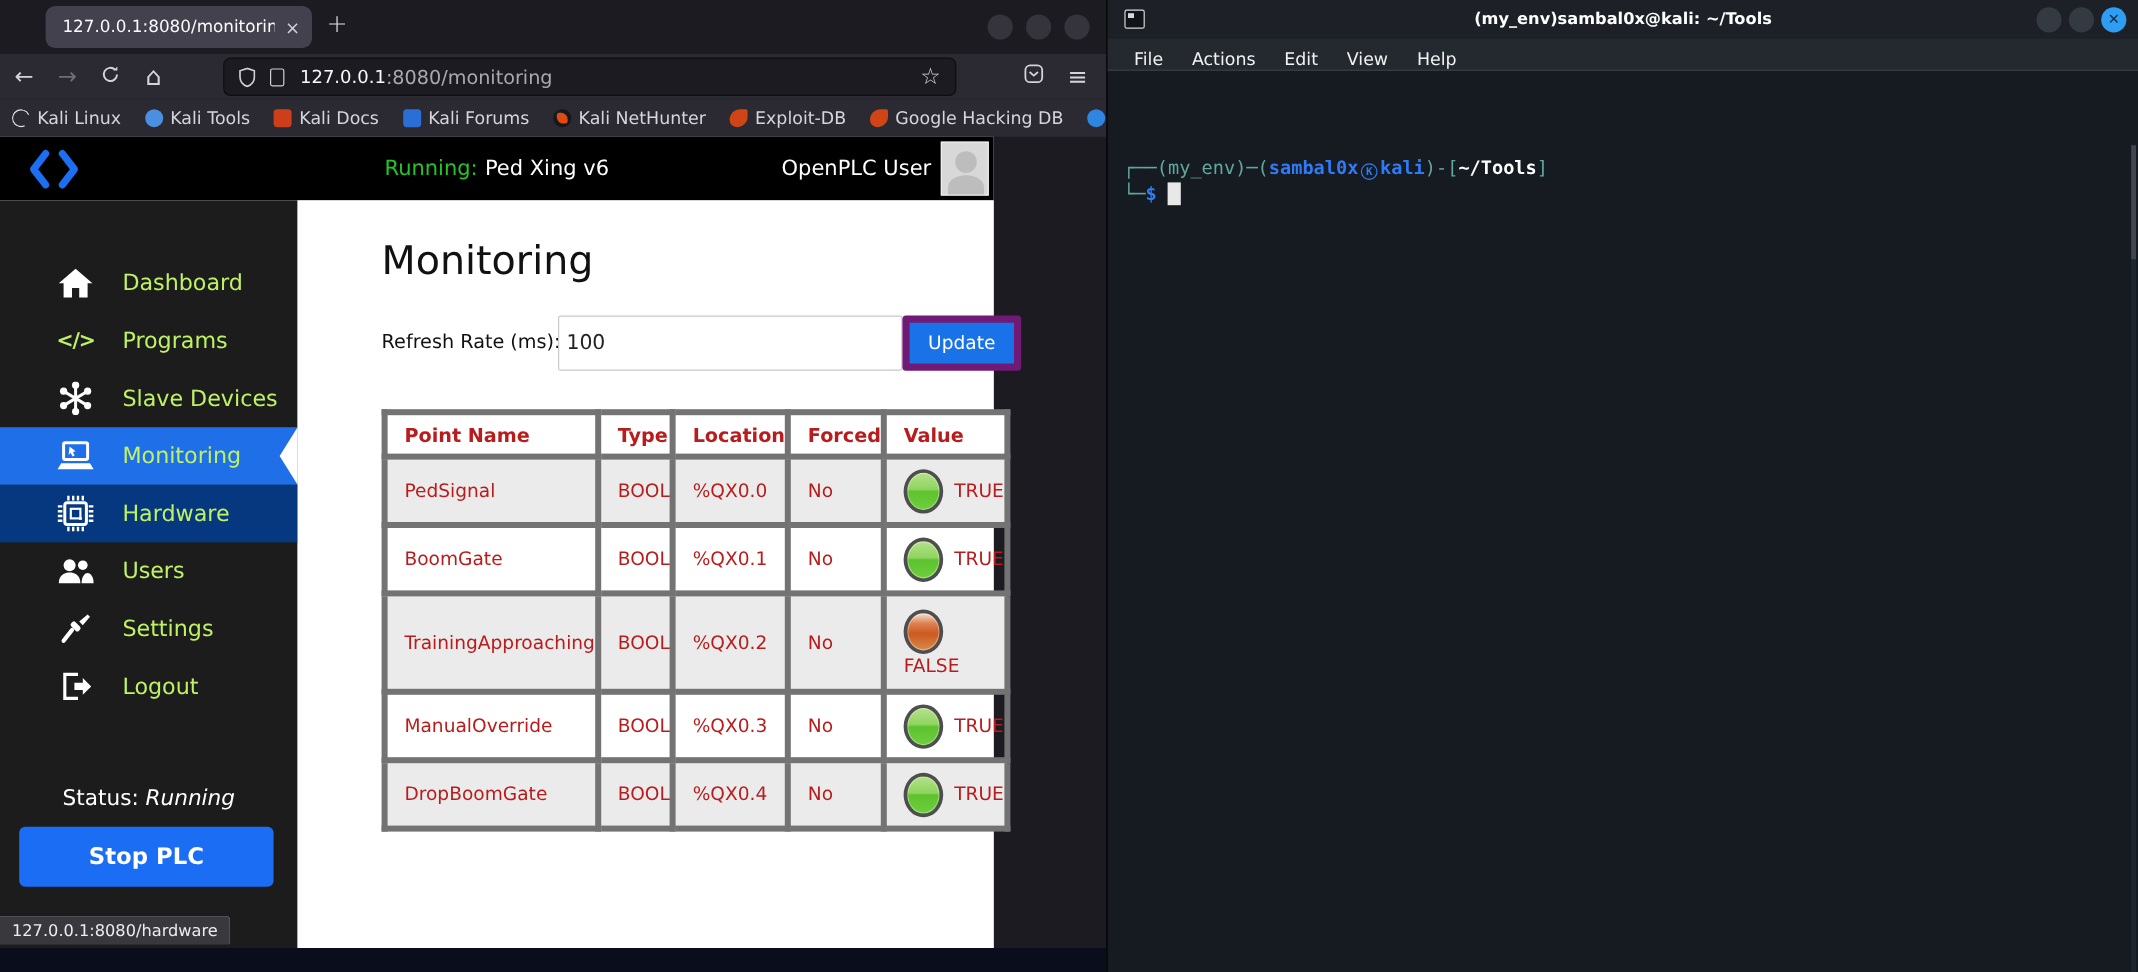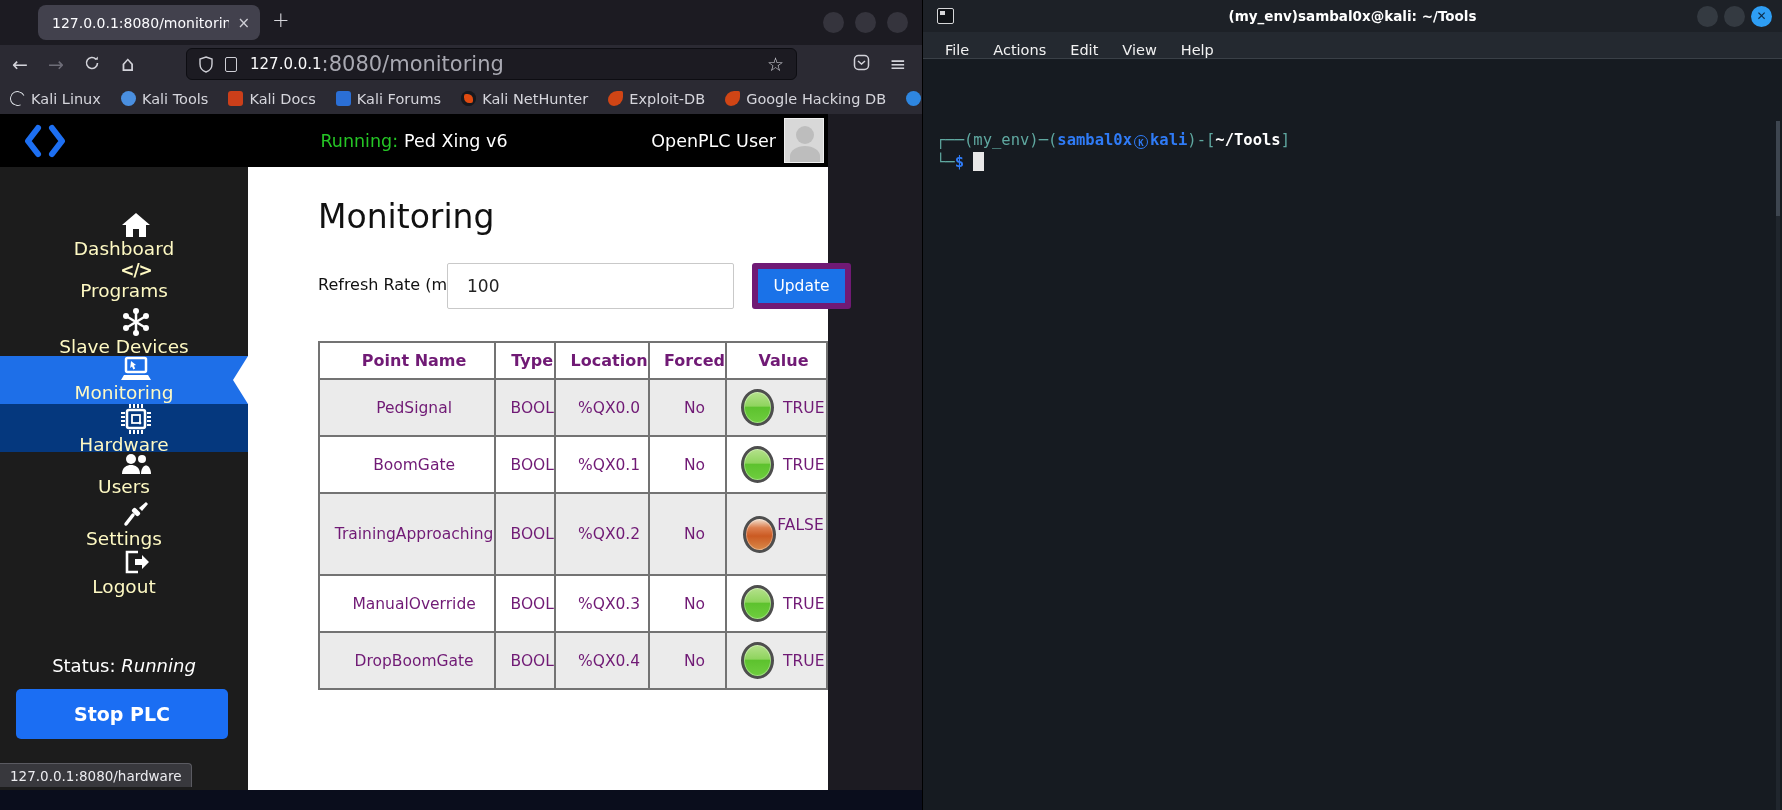--- a/index.html
+++ b/index.html
@@ -21,21 +21,21 @@
 
   
   .navbar { position:relative; height:38px; background:#2b2a33; display:flex; align-items:center; }
   .nav-ico { color:#d3d3da; font-size:19px; position:absolute; top:50%; transform:translateY(-50%); text-align:center; width:28px; }
   .i-back { left:6px; } .i-fwd { left:42px; color:#6e6d78; } .i-reload { left:78px; } .i-home { left:114px; font-size:21px; }
   .urlbar { position:absolute; left:186px; top:3px; width:611px; height:32px; background:#1c1b22; border:1px solid #0d0d12;
             border-radius:6px; display:flex; align-items:center; padding:0 12px; }
   .shield { width:14px; height:17px; margin-right:12px; }
   .doc-ico { width:12px; height:15px; border:1.6px solid #cfcfd6; border-radius:2px; margin-right:13px; }
   .url-host { color:#f9f9fa; font-size:15px; }
-  .url-rest { color:#a9a9b2; font-size:21px; }
+  .url-rest { color:#a9a9b2; font-size:16px; }
   .star { margin-left:auto; color:#d3d3da; font-size:19px; }
   .i-pocket { left:847px; width:28px; } .i-burger { left:884px; font-size:20px; width:28px; }
 
   
   .bookmarks { height:31px; background:#2b2a33; display:flex; align-items:center; padding-left:10px; gap:20px; }
   .bm { display:flex; align-items:center; gap:6px; color:#d5d5dc; font-size:14.5px; white-space:nowrap; }
   .bm-ico { width:15px; height:15px; border-radius:3px; flex:none; }
   .bmc0 { background:transparent; border:1.5px solid #dfe3e8; border-radius:50%; transform:rotate(20deg); border-right-color:transparent; }
   .bmc1 { background:#4a8fe0; border-radius:50%; }
   .bmc2 { background:#cc3f1a; }
@@ -53,48 +53,48 @@
   .run-label { color:#25c525; }
   .run-prog { color:#fff; margin-left:6px; }
   .plc-userwrap { position:absolute; right:4px; display:flex; align-items:center; gap:8px;margin-left:28px; }
   .plc-user { color:#fff; font-size:17.5px; }
   .avatar { width:40px; height:45px; background:#d8d8d8; border:1px solid #efefef; position:relative; overflow:hidden; }
   .avatar::before { content:""; position:absolute; left:11px; top:7px; width:18px; height:18px; border-radius:50%; background:#bdbdbd; }
   .avatar::after { content:""; position:absolute; left:5px; top:27px; width:30px; height:20px; border-radius:50% 50% 0 0; background:#bdbdbd; }
 
   .page-body { position:relative; height:623px; display:flex; }
   .sidebar { position:relative; width:248px; background:#1c1c1c; flex:none; }
-  .side-item { position:absolute; left:0; width:248px; height:48px; display:flex; align-items:center; color:#fef9c3; font-size:18.5px;flex-direction:column; }
+  .side-item { position:absolute; left:0; width:248px; height:48px; display:flex; align-items:center; color:#bef264; font-size:18.5px; }
   .side-item .sico { width:34px; margin-left:46px; margin-right:22px; display:flex; justify-content:center; }
   .side-item.active { background:#1e6fe8; }
   .side-item.active::after { content:""; position:absolute; right:0; top:50%; margin-top:-24px;
       border-right:15px solid #fff; border-top:24px solid transparent; border-bottom:24px solid transparent; }
   .side-item.active2 { background:#05387e; }
   .code-ico { font-weight:bold; font-size:17px; letter-spacing:-1px; }
   .side-status { position:absolute; left:0; top:488px; width:248px; text-align:center; color:#fff; font-size:18px; }
   .side-status i { font-style:italic; }
   .stop-btn { position:absolute; left:16px; top:522px; width:212px; height:50px; background:#1b6ef3; border:none; border-radius:5px;
               color:#fff; font-size:19px; font-weight:bold; font-family:inherit; }
 
   .main { position:relative; flex:1; background:#fff; }
   .main-title { position:absolute; left:70px; top:30px; font-size:33px; font-weight:500; color:#111; }
   .refresh-label { position:absolute; left:70px; top:108px; font-size:16px; color:#111; }
-  .refresh-input { position:absolute; left:199px; top:96px; width:287px; height:46px; border:1px solid #c9c9c9; border-radius:2px;
-                   font-size:17px; color:#222; padding-left:19px; font-family:inherit; background:#fff; }
+  .refresh-input { position:absolute; left:217px; top:96px; width:287px; height:46px; border:1px solid #c9c9c9; border-radius:2px;
+                   font-size:17px; color:#222; padding-left:6px; font-family:inherit; background:#fff; }
   .update-btn { position:absolute; left:504px; top:96px; width:99px; height:46px; background:#1a72e8; border:6px solid #701a75;
                 border-radius:3px; color:#fff; font-size:15.5px; font-family:inherit; }
 
   table.mon { position:absolute; left:70px; top:174px; border-collapse:collapse; table-layout:fixed; }
   table.mon col.c0{width:184px} table.mon col.c1{width:64px} table.mon col.c2{width:97px} table.mon col.c3{width:79px} table.mon col.c4{width:109px}
-  table.mon th, table.mon td { border:2px solid #737373; text-align:center; padding:0 0 0 14px; font-size:15.5px; color:#701a75; }
+  table.mon th, table.mon td { border:5px solid #737373; text-align:left; padding:0 0 0 14px; font-size:15.5px; color:#b91c1c; }
   table.mon thead tr { height:37px; } table.mon thead th { font-weight:bold; font-size:16px; background:#fff; }
   table.mon tbody tr { height:57px; } table.mon tbody tr.tall { height:82px; }
   table.mon tbody tr.odd { background:#ebebeb; }
   .valcell { display:flex; align-items:center; gap:9px; }
-  .valcell.col { align-items:flex-start; gap:1px; justify-content:center; height:100%; padding:4px 0; }
+  .valcell.col { flex-direction:column; align-items:flex-start; gap:1px; justify-content:center; height:100%; padding:4px 0; }
   .led { width:33px; height:37px; border-radius:50%; border:3px solid #4e4e4e; flex:none;
          box-shadow:inset 0 0 0 1px rgba(255,255,255,.35); }
   .led.green { background:linear-gradient(#b5e18c 0%, #8fd45e 45%, #5dc22e 50%, #6fce3f 100%); }
   .led.red   { background:linear-gradient(#f2e3d2 0%, #dd8050 28%, #cb5a22 55%, #d98a4a 100%); }
 
   .status-tooltip { position:absolute; left:0; top:649px; height:24px; background:#38383d; border:1px solid #5a5a61; border-left:none;
                     border-bottom:none; border-radius:0 4px 0 0; color:#ececf0; font-size:13.5px; display:flex; align-items:center;
                     padding:0 10px; z-index:5; }
 
   

